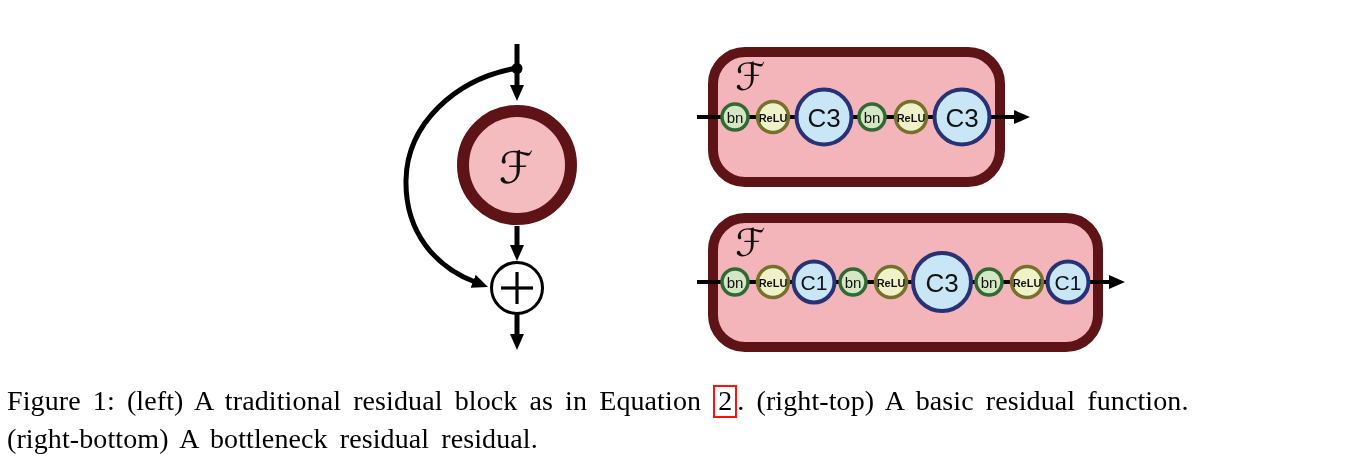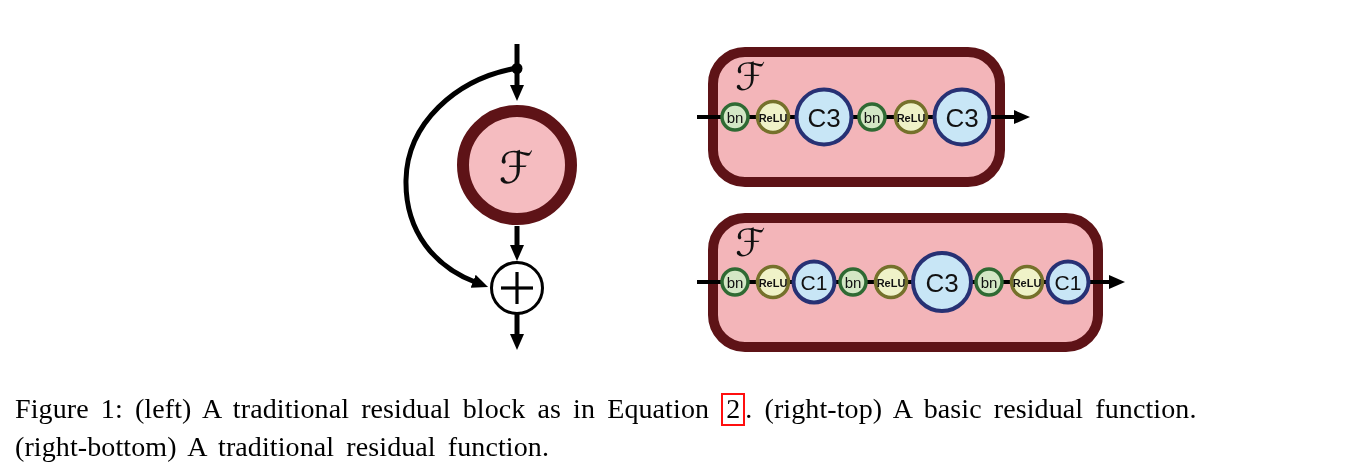--- a/index.html
+++ b/index.html
@@ -29,21 +29,21 @@
   .t-relu      { font:bold 11px "Liberation Sans",sans-serif; }
   .t-conv      { font:26px  "Liberation Sans",sans-serif; }
   .t-conv-sm   { font:21px  "Liberation Sans",sans-serif; }
 
   
   .caption {
     position:absolute; left:7px; top:382px; width:1344px;
     font-size:28px; line-height:38px; color:#000000;
     word-spacing:5px; letter-spacing:0.1px;
   }
-  .caption p { margin:8px; }
+  .caption p { margin:0; }
   .eq-link {
     display:inline-block; border:2px solid #ff0f0f;
     padding:0 3px 1px 3px; line-height:28px;
   }
 </style>
 </head>
 <body>
 
 <div class="page">
 
@@ -121,16 +121,16 @@
 
       <circle class="n-relu" cx="1027" cy="282" r="15.5"></circle>
       <text class="t-relu" x="1027" y="282.5">ReLU</text>
 
       <circle class="n-conv" cx="1068" cy="282" r="20.5"></circle>
       <text class="t-conv-sm" x="1068" y="282.5">C1</text>
     </g>
   </svg>
 
   <div class="caption">
-    <p><span>Figure 1: (left) A traditional residual block as in Equation </span><span class="eq-link">2</span><span>. (right-top) A basic residual function.</span><br><span>(right-bottom) A traditional residual function.</span></p>
+    <p><span>Figure 1: (left) A traditional residual block as in Equation </span><span class="eq-link">2</span><span>. (right-top) A basic residual function.</span><br><span>(right-bottom) A bottleneck residual residual.</span></p>
   </div>
 
 </div>
 
 </body></html>

